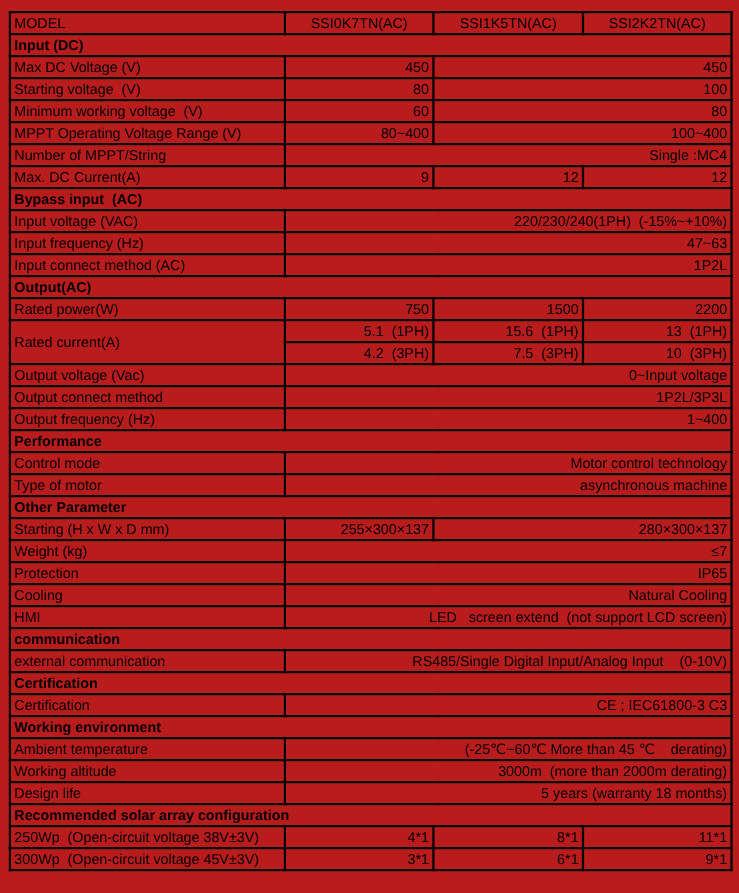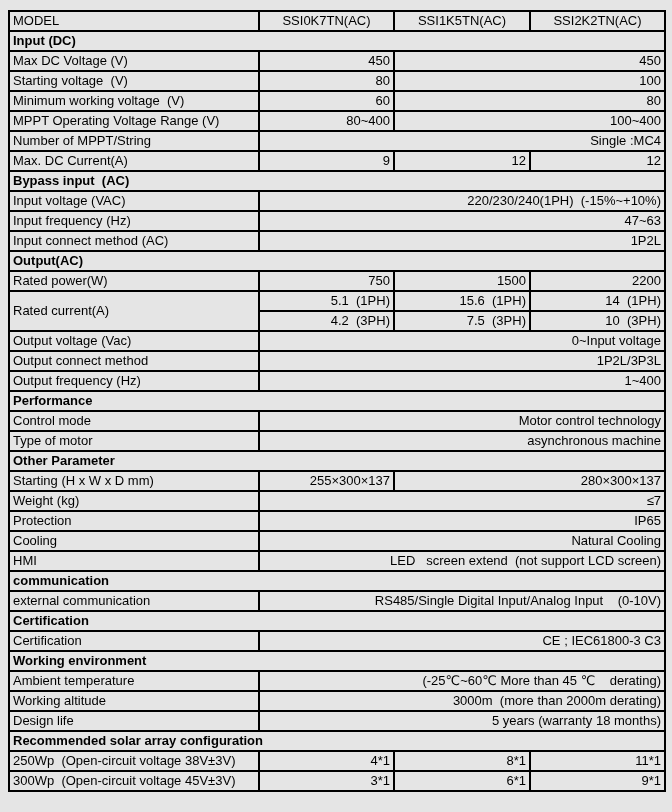--- a/index.html
+++ b/index.html
@@ -4,21 +4,21 @@
 <style>
   html, body {
     margin: 0;
     padding: 0;
     background: #ffffff;
     font-family: "Liberation Sans", "DejaVu Sans", sans-serif;
   }
   .page {
     width: 672px;
     height: 812px;
-    background: #e5e5e5;
+    background: #b91c1c;
     box-sizing: border-box;
     padding: 10px 8px 16px 8px;
   }
   table.spec {
     border-collapse: collapse;
     width: 656px;
     table-layout: fixed;
   }
   table.spec td {
     border: 2px solid #000000;
@@ -111,21 +111,21 @@
         <tr>
           <td class="label">Rated power(W)</td>
           <td class="val">750</td>
           <td class="val">1500</td>
           <td class="val">2200</td>
         </tr>
         <tr>
           <td class="label" rowspan="2">Rated current(A)</td>
           <td class="val">5.1  (1PH)</td>
           <td class="val">15.6  (1PH)</td>
-          <td class="val">14  (1PH)</td>
+          <td class="val">13  (1PH)</td>
         </tr>
         <tr>
           <td class="val">4.2  (3PH)</td>
           <td class="val">7.5  (3PH)</td>
           <td class="val">10  (3PH)</td>
         </tr>
         <tr>
           <td class="label">Output voltage (Vac)</td>
           <td class="val" colspan="3">0~Input voltage</td>
         </tr>

